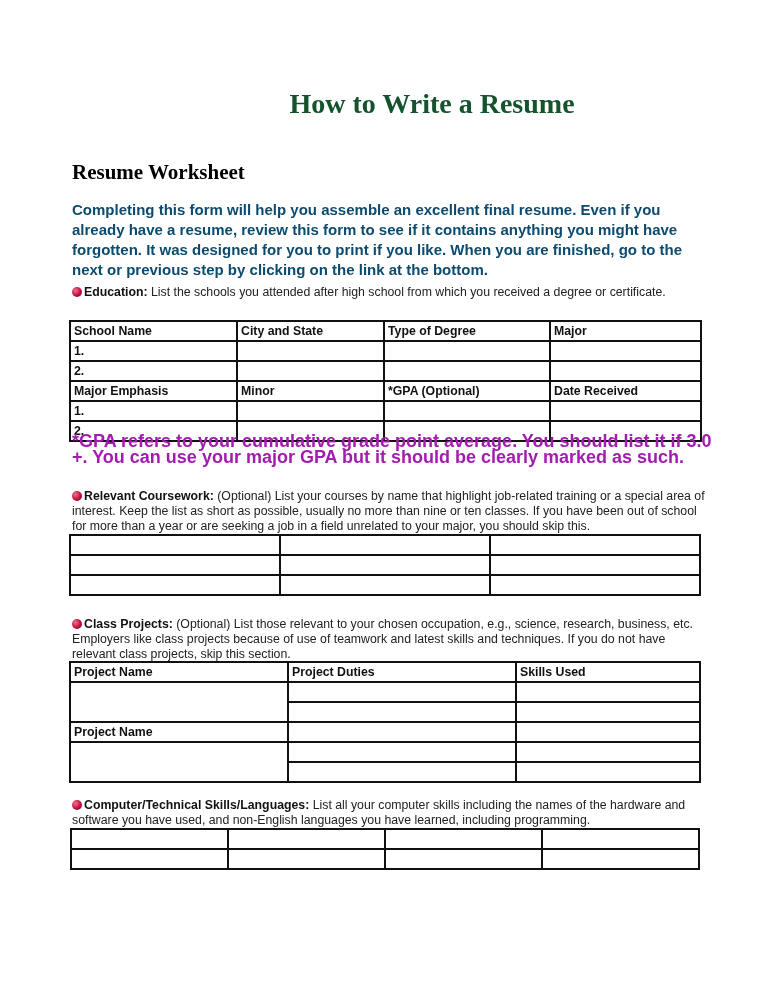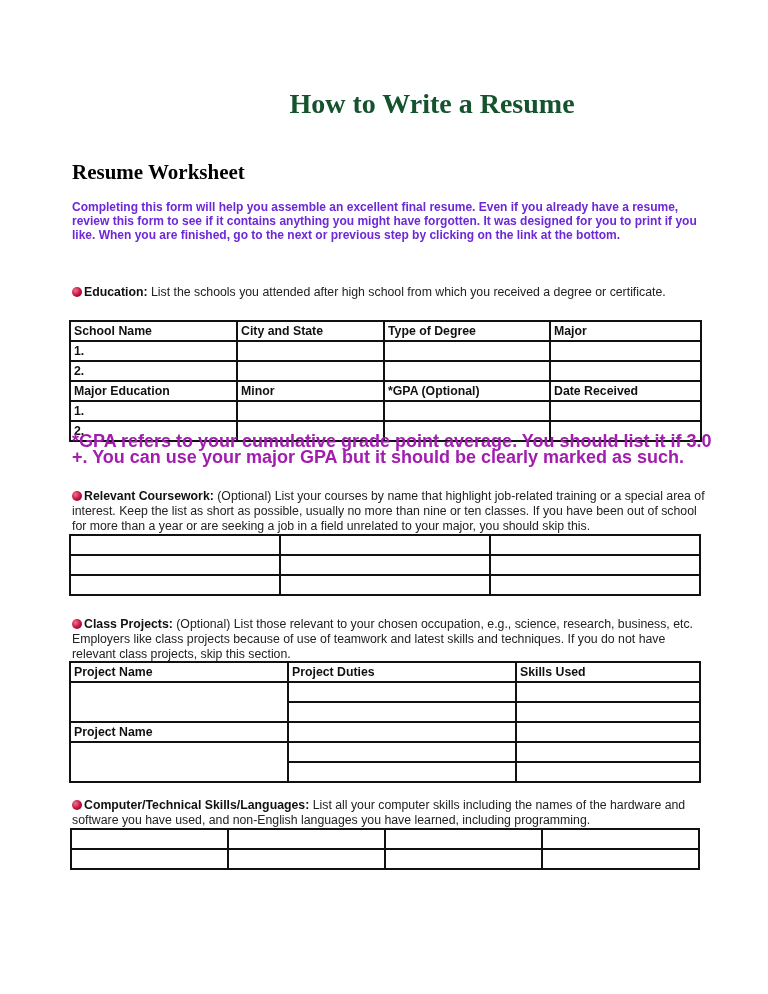--- a/index.html
+++ b/index.html
@@ -1,19 +1,19 @@
 <!DOCTYPE html>
 <html><head>
 <meta charset="utf-8">
 <style>
   html, body { margin:0; padding:0; background:#ffffff; }
   body { width:768px; height:994px; position:relative; overflow:hidden; font-family:"Liberation Sans", sans-serif; color:#111; }
   .title { position:absolute; left:0; width:768px; top:88px; text-align:center; font-family:"Liberation Serif", serif; font-weight:bold; font-size:28px; color:#14532d;margin-left:48px; }
   .subtitle { position:absolute; left:72px; top:160px; font-family:"Liberation Serif", serif; font-weight:bold; font-size:21px; color:#000; }
-  .intro { position:absolute; left:72px; top:200px; width:635px; font-size:12px; font-weight:bold; line-height:14px; color:#6d28d9; }
+  .intro { position:absolute; left:72px; top:200px; width:635px; font-size:15px; font-weight:bold; line-height:20px; color:#0c4a6e; }
   .section-head { position:absolute; left:72px; width:640px; font-size:12.3px; line-height:14.8px; color:#222; }
   .section-head b { color:#111; }
   .bullet { display:inline-block; width:10px; height:10px; border-radius:50%; background:radial-gradient(circle at 35% 35%, #f07090 0%, #c0103a 55%, #7a0020 100%); margin-right:2px; vertical-align:-1px; }
   .footnote { position:absolute; left:72px; top:434px; width:640px; font-size:18px; font-weight:bold; line-height:15.5px; color:#a21caf; }
   table.grid { position:absolute; border-collapse:collapse; table-layout:fixed; }
   table.grid td { border:2px solid #111; padding:0 3px; font-size:12.3px; font-weight:bold; vertical-align:middle; height:18px; color:#111; white-space:nowrap; overflow:hidden; }
 </style>
 </head>
 <body>
 
@@ -44,21 +44,21 @@
     <td></td>
     <td></td>
   </tr>
   <tr>
     <td>2.</td>
     <td></td>
     <td></td>
     <td></td>
   </tr>
   <tr>
-    <td>Major Education</td>
+    <td>Major Emphasis</td>
     <td>Minor</td>
     <td>*GPA (Optional)</td>
     <td>Date Received</td>
   </tr>
   <tr>
     <td>1.</td>
     <td></td>
     <td></td>
     <td></td>
   </tr>

